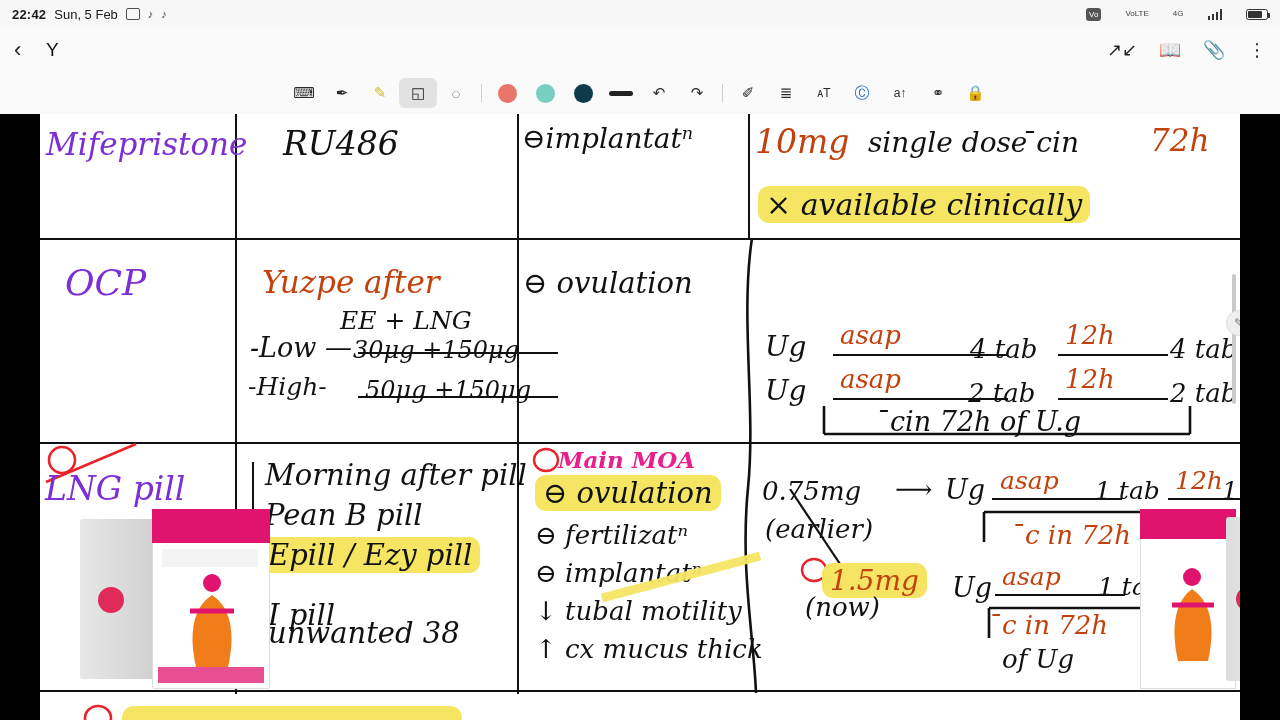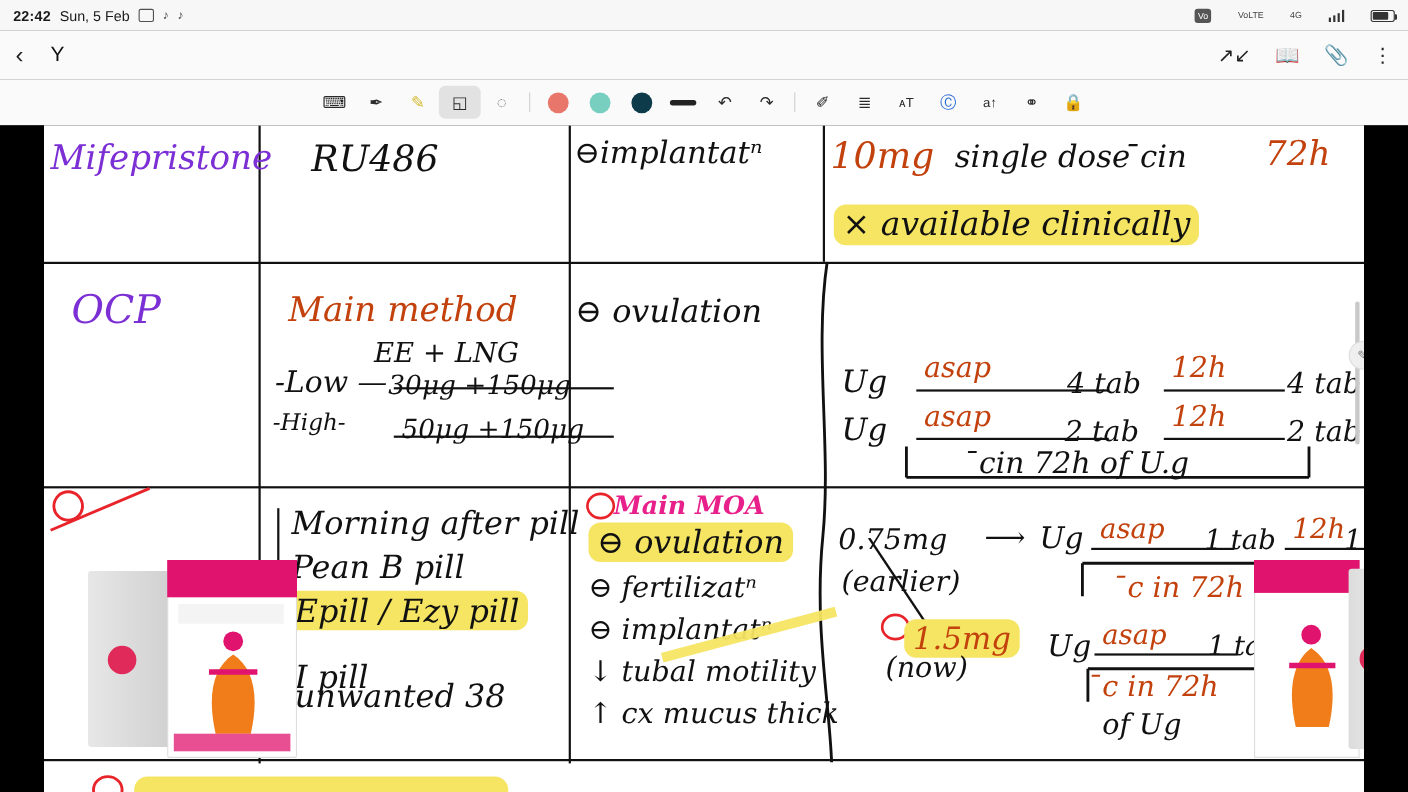--- a/index.html
+++ b/index.html
@@ -187,25 +187,25 @@
     <div class="hw cursive black" style="left:482px;top:8px;font-size:28px;">⊖implantatⁿ</div>
     <div class="hw cursive red" style="left:715px;top:8px;font-size:33px;">10mg</div>
     <div class="hw cursive black" style="left:828px;top:12px;font-size:28px;">single dose ̄cin</div>
     <div class="hw cursive red" style="left:1110px;top:8px;font-size:31px;">72h</div>
     <div class="hw cursive black" style="left:718px;top:73px;font-size:30px;">
       <span class="hl">× available clinically</span>
     </div>
 
     <div class="hw cursive purple" style="left:25px;top:148px;font-size:36px;">OCP</div>
 
-    <div class="hw cursive red" style="left:222px;top:150px;font-size:31px;">Main method</div>
+    <div class="hw cursive red" style="left:222px;top:150px;font-size:31px;">Yuzpe after</div>
     <div class="hw cursive black" style="left:300px;top:192px;font-size:25px;">EE + LNG</div>
     <div class="hw cursive black" style="left:210px;top:218px;font-size:27px;">-Low —</div>
     <div class="hw cursive black" style="left:313px;top:222px;font-size:24px;">30μg +150μg</div>
-    <div class="hw cursive black" style="left:208px;top:258px;font-size:21px;">-High-</div>
+    <div class="hw cursive black" style="left:208px;top:258px;font-size:25px;">-High-</div>
     <div class="hw cursive black" style="left:325px;top:262px;font-size:24px;">50μg +150μg</div>
     <div class="rule-h" style="left:318px;top:238px;width:200px;height:1.6px;"></div>
     <div class="rule-h" style="left:318px;top:282px;width:200px;height:1.6px;"></div>
 
     <div class="hw cursive black" style="left:483px;top:152px;font-size:29px;">⊖ ovulation</div>
 
     <div class="hw cursive black" style="left:725px;top:216px;font-size:28px;">Ug</div>
     <div class="hw cursive red" style="left:800px;top:206px;font-size:26px;">asap</div>
     <div class="rule-h" style="left:793px;top:240px;width:175px;height:2px;"></div>
     <div class="hw cursive black" style="left:930px;top:220px;font-size:26px;">4 tab</div>
@@ -225,20 +225,21 @@
       <path d="M4,2 L4,30 M4,30 L370,30 M370,30 L370,2" stroke="#111" stroke-width="2.6" fill="none"></path>
     </svg>
     <div class="hw cursive black" style="left:850px;top:292px;font-size:27px;">
       <span>̄cin 72h of U.g</span>
     </div>
 
     <svg style="position:absolute;left:0px;top:328px;width:120px;height:48px">
       <ellipse cx="22" cy="18" rx="13" ry="13" stroke="#e8232a" stroke-width="2.6" fill="none"></ellipse>
       <path d="M6,40 L96,2" stroke="#e8232a" stroke-width="2.6" fill="none"></path>
     </svg>
+    <div class="hw cursive purple" style="left:5px;top:355px;font-size:33px;">LNG pill</div>
 
     <div class="hw cursive black" style="left:225px;top:344px;font-size:29px;">Morning after pill</div>
     <div class="hw cursive black" style="left:225px;top:384px;font-size:29px;">Pean B pill</div>
     <div class="hw cursive black" style="left:220px;top:424px;font-size:29px;font-style:italic;">
       <span class="hl">Epill / Ezy pill</span>
     </div>
     <div class="hw cursive black" style="left:228px;top:464px;font-size:29px;margin-top:20px;">I pill</div>
     <div class="hw cursive black" style="left:228px;top:502px;font-size:29px;">unwanted 38</div>
     <div class="rule-v" style="left:212px;top:348px;height:220px;width:2px;"></div>
 

